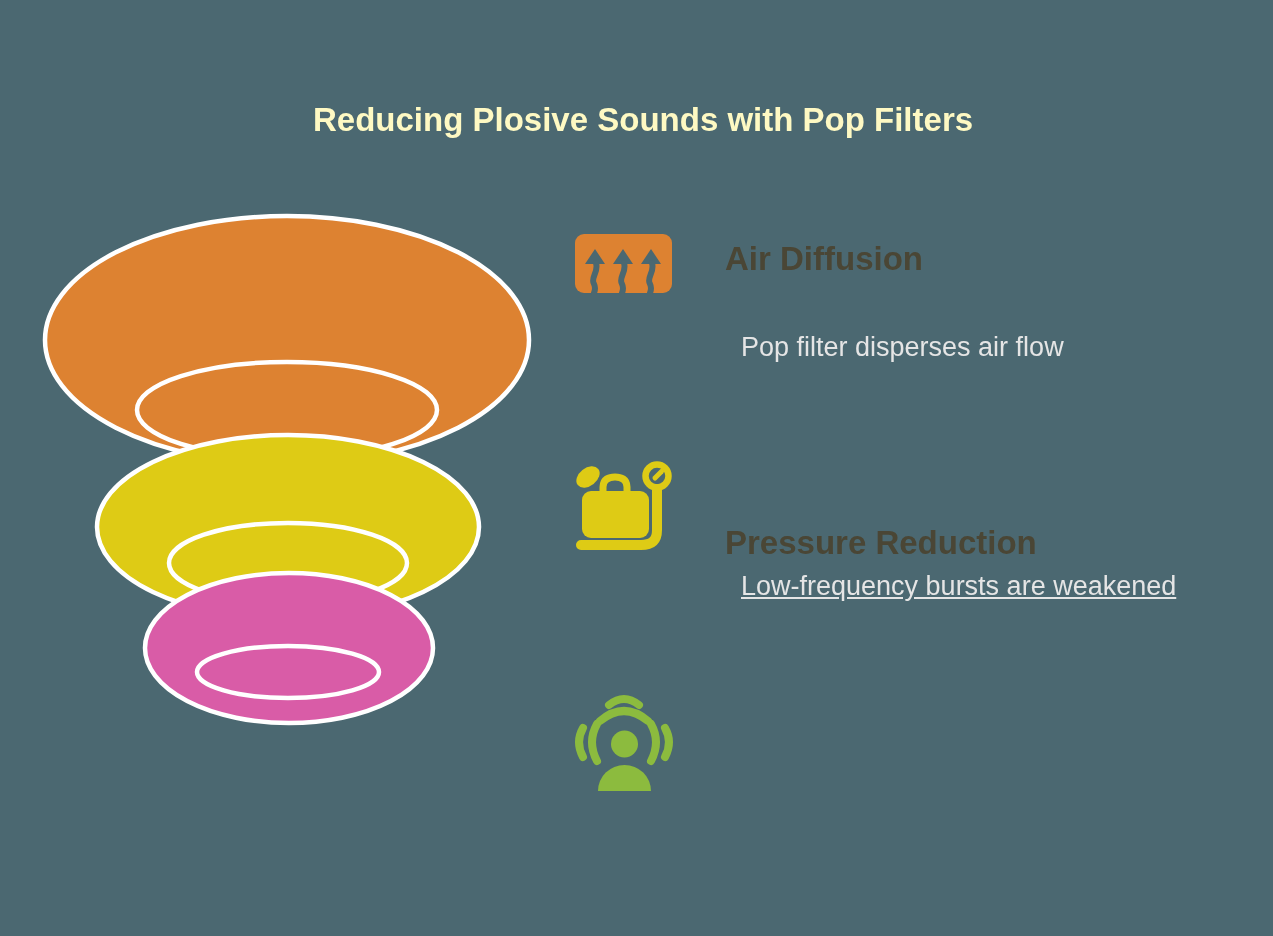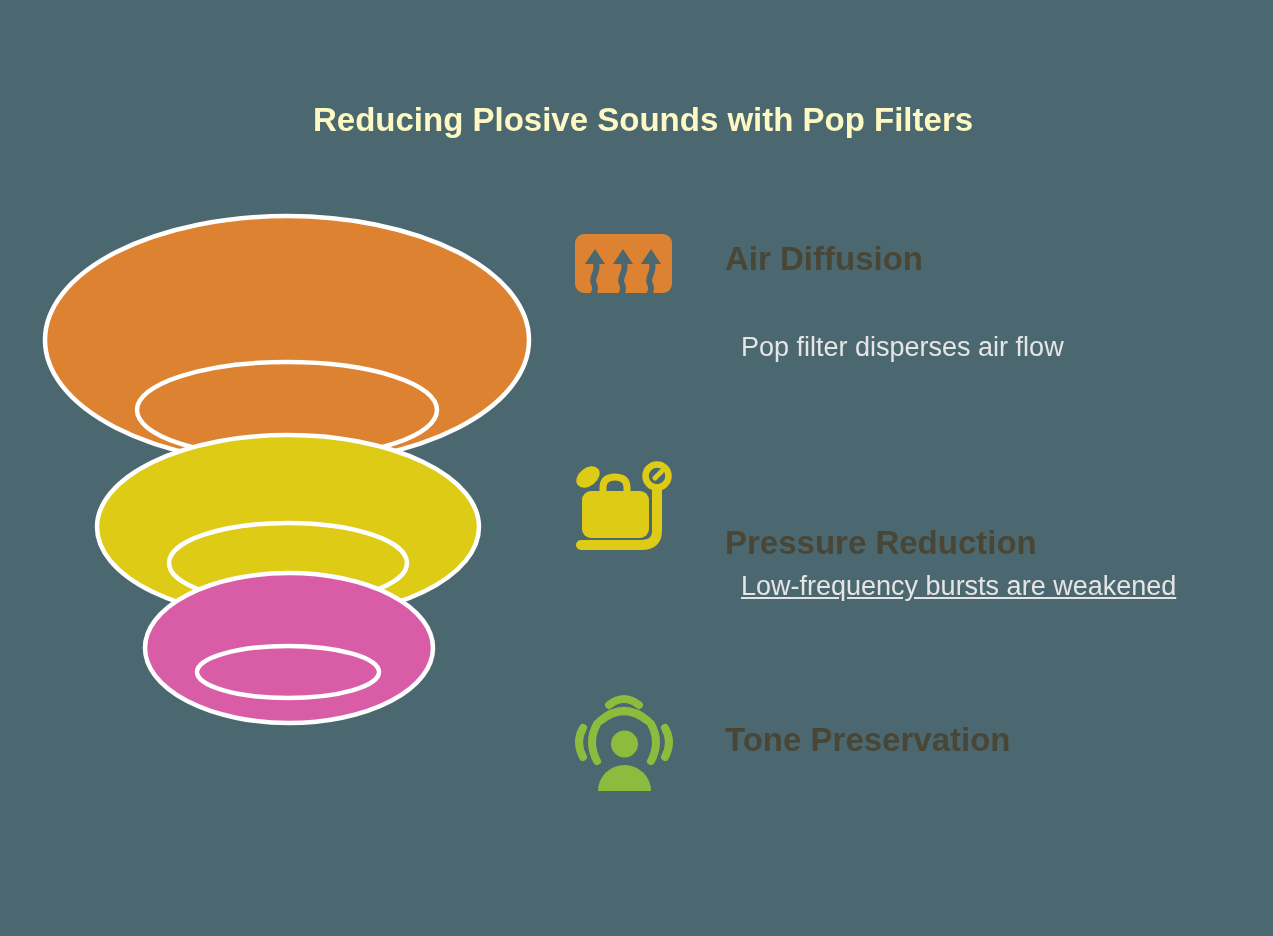--- a/index.html
+++ b/index.html
@@ -85,15 +85,14 @@
   <svg class="icon-svg icon-voice" width="110" height="112" viewBox="570 685 110 112">
     <path class="stroke-only" stroke-width="8" d="M 609,705 Q 624,693 639,705" stroke="#8CBB3E"></path>
     <path class="stroke-only" stroke-width="8" d="M 600,721 Q 624,701 648,721" stroke="#8CBB3E"></path>
     <path class="stroke-only" stroke-width="8" d="M 583,728 Q 575,742 583,757" stroke="#8CBB3E"></path>
     <path class="stroke-only" stroke-width="8" d="M 597,724 Q 587,742 597,761" stroke="#8CBB3E"></path>
     <path class="stroke-only" stroke-width="8" d="M 651,724 Q 661,742 651,761" stroke="#8CBB3E"></path>
     <path class="stroke-only" stroke-width="8" d="M 665,728 Q 673,742 665,757" stroke="#8CBB3E"></path>
     <circle cx="624.5" cy="744" r="13.5" fill="#8CBB3E"></circle>
     <path d="M 598,791 A 26.5,26 0 0 1 651,791 Z" fill="#8CBB3E"></path>
   </svg>
-  <h2 class="item-heading heading-3">Tone Preservation</h2>
 
 </div>
 
 </body></html>

